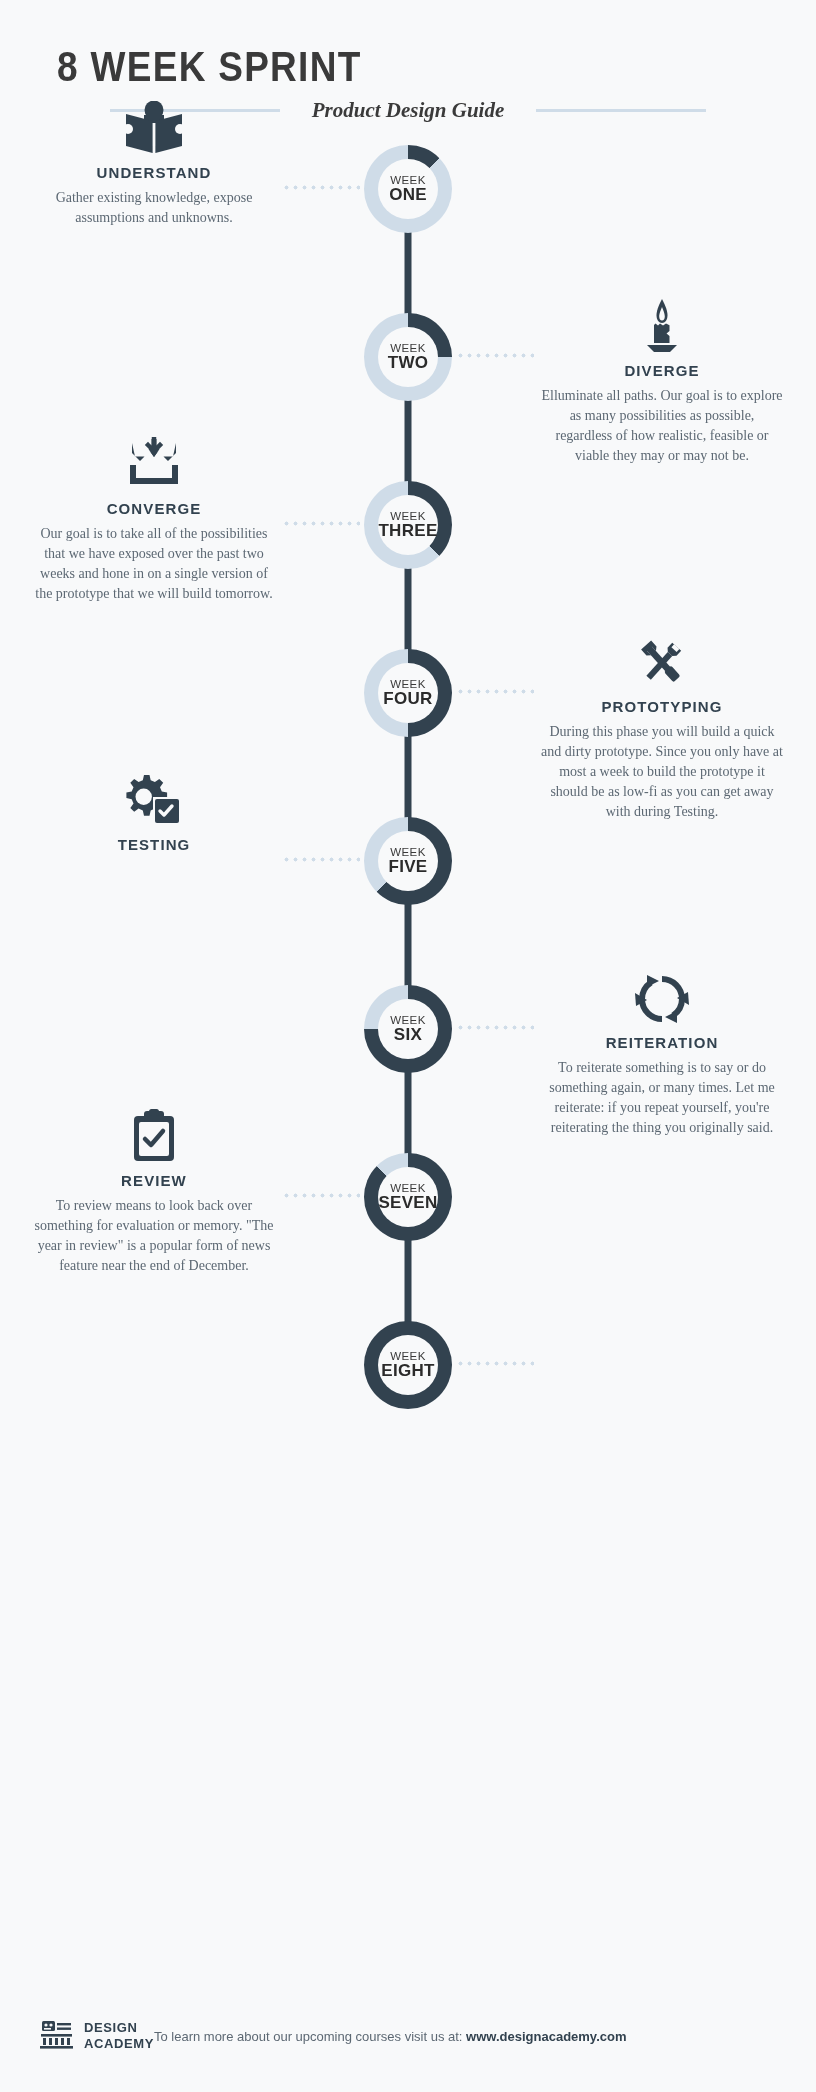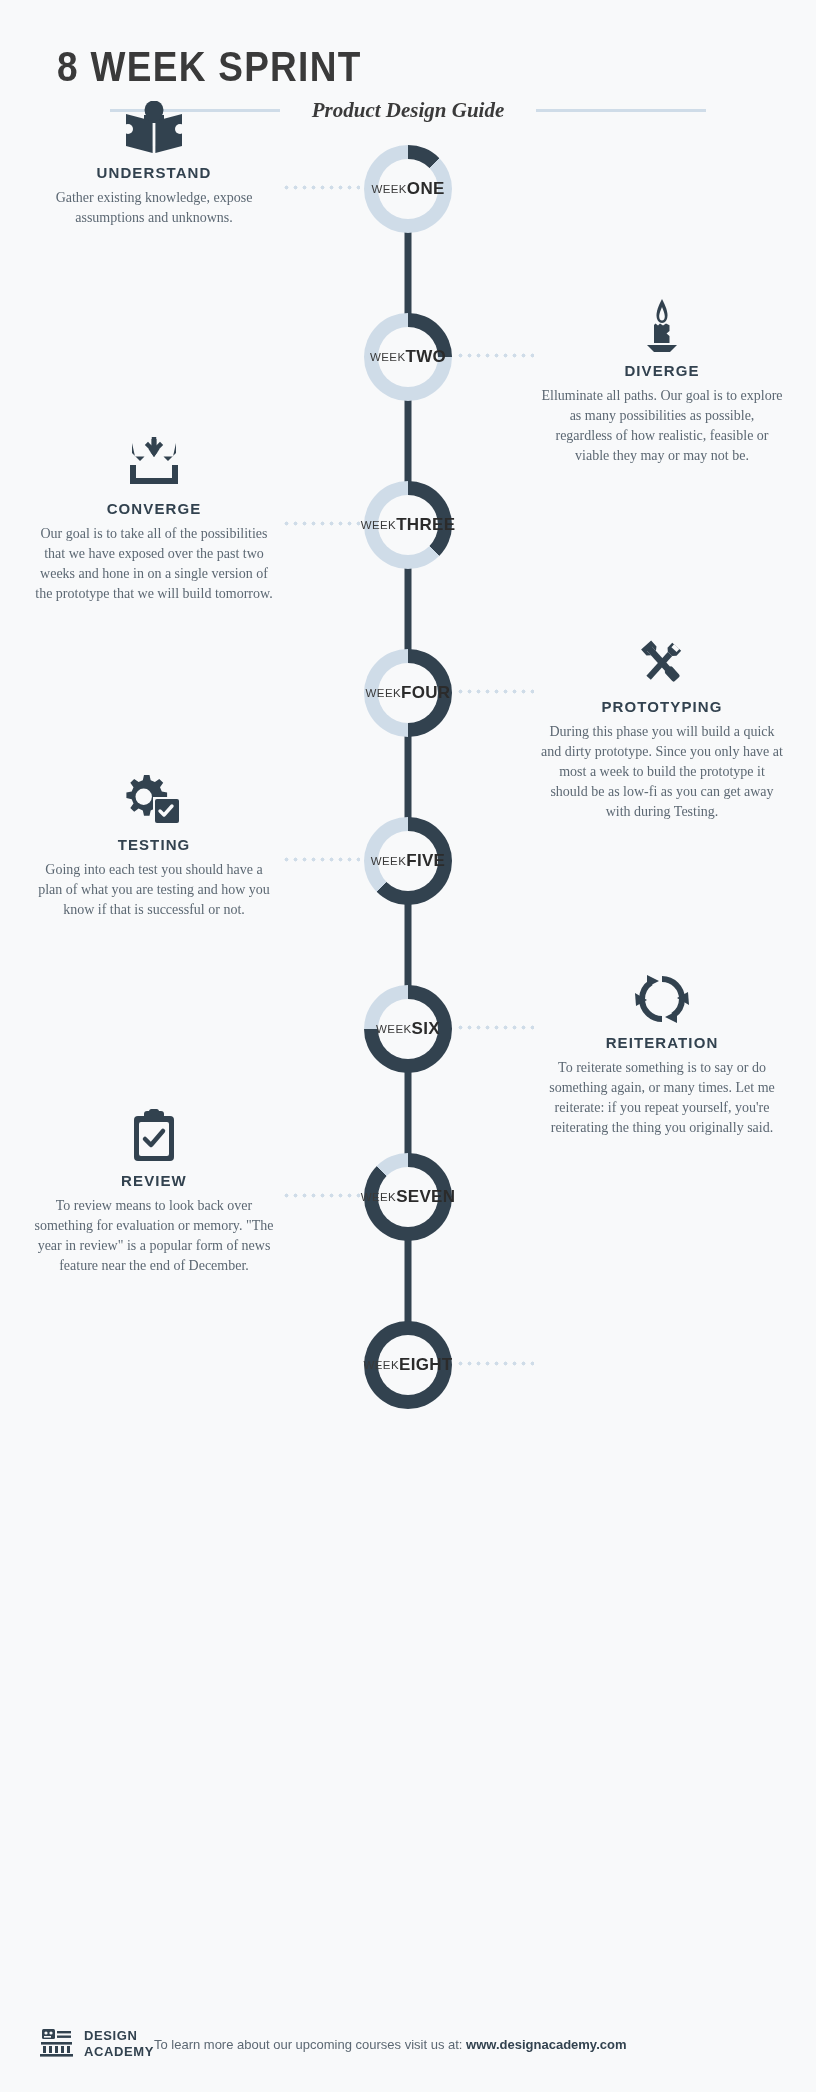--- a/index.html
+++ b/index.html
@@ -52,21 +52,21 @@
     transform:translateX(-50%);
     width:88px; height:88px;
     border-radius:50%;
     z-index:4;
   }
   .donut .inner {
     position:absolute; left:14px; top:14px;
     width:60px; height:60px;
     background:#f8f9fa;
     border-radius:50%;
-    display:flex; flex-direction:row;
+    display:flex; flex-direction:column;
     align-items:center; justify-content:center;
     line-height:1.05;
   }
   .wk {
     font-size:11.5px; color:#3a3a3a; letter-spacing:0.4px;
   }
   .wn {
     font-size:17px; font-weight:bold; color:#2b2b2b; letter-spacing:0.3px;
   }
 
@@ -105,21 +105,21 @@
   .pdesc {
     margin-top:7px;
     font-family:"Liberation Serif", serif;
     font-size:14px;
     line-height:1.42;
     color:#5c6873;
   }
 
   
   .footer {
-    position:absolute; left:0; bottom:0;
+    position:absolute; left:0; bottom:8px;
     width:100%; height:96px;
     display:flex; align-items:center;
   }
   .brand { display:flex; align-items:center; gap:10px; margin-left:40px; }
   .brand-txt { font-size:13px; font-weight:bold; color:#32424f; line-height:1.25; letter-spacing:0.6px; }
   .foot-note {
     flex:1; text-align:left;
     font-family:Liberation Sans, sans-serif;
     font-size:13px; color:#5c6873;
     margin-right:50px;
@@ -248,21 +248,20 @@
     <div class="icon-box">
           <svg width="62" height="54" viewBox="0 0 62 54">
     <path d="M24 2 l5.5 0 1.2 5.3 4.2 1.8 4.4-3.2 3.9 3.9 -3.2 4.4 1.8 4.2 5.3 1.2 0 5.5 -5.3 1.2 -1.8 4.2 3.2 4.4 -3.9 3.9 -4.4-3.2 -4.2 1.8 -1.2 5.3 -5.5 0 -1.2-5.3 -4.2-1.8 -4.4 3.2 -3.9-3.9 3.2-4.4 -1.8-4.2 -5.3-1.2 0-5.5 5.3-1.2 1.8-4.2 -3.2-4.4 3.9-3.9 4.4 3.2 4.2-1.8 Z" fill="#32424f" transform="translate(-3,0)"></path>
     <circle cx="20.7" cy="23.7" r="8.2" fill="#f8f9fa"></circle>
     <rect x="30" y="24" width="27" height="27" fill="#f8f9fa"></rect>
     <rect x="32" y="26" width="24" height="24" rx="2" fill="#32424f"></rect>
     <path d="M37 38 l4 4 8-9" stroke="#f8f9fa" stroke-width="3.4" fill="none" stroke-linecap="round" stroke-linejoin="round"></path>
   </svg>
         </div>
     <div class="ptitle">TESTING</div>
-    <div class="pdesc">Going into each test you should have a plan of what you are testing and how you know if that is successful or not.</div>
       </div>
     </div>
     <div class="row">
       <div class="donut" style="background:conic-gradient(from 0deg, #32424f 0deg 270deg, #cfdce8 270deg 360deg);">
         <div class="inner">
       <div class="wk">WEEK</div>
       <div class="wn">SIX</div>
     </div>
       </div>
       <div class="dots right"></div>

